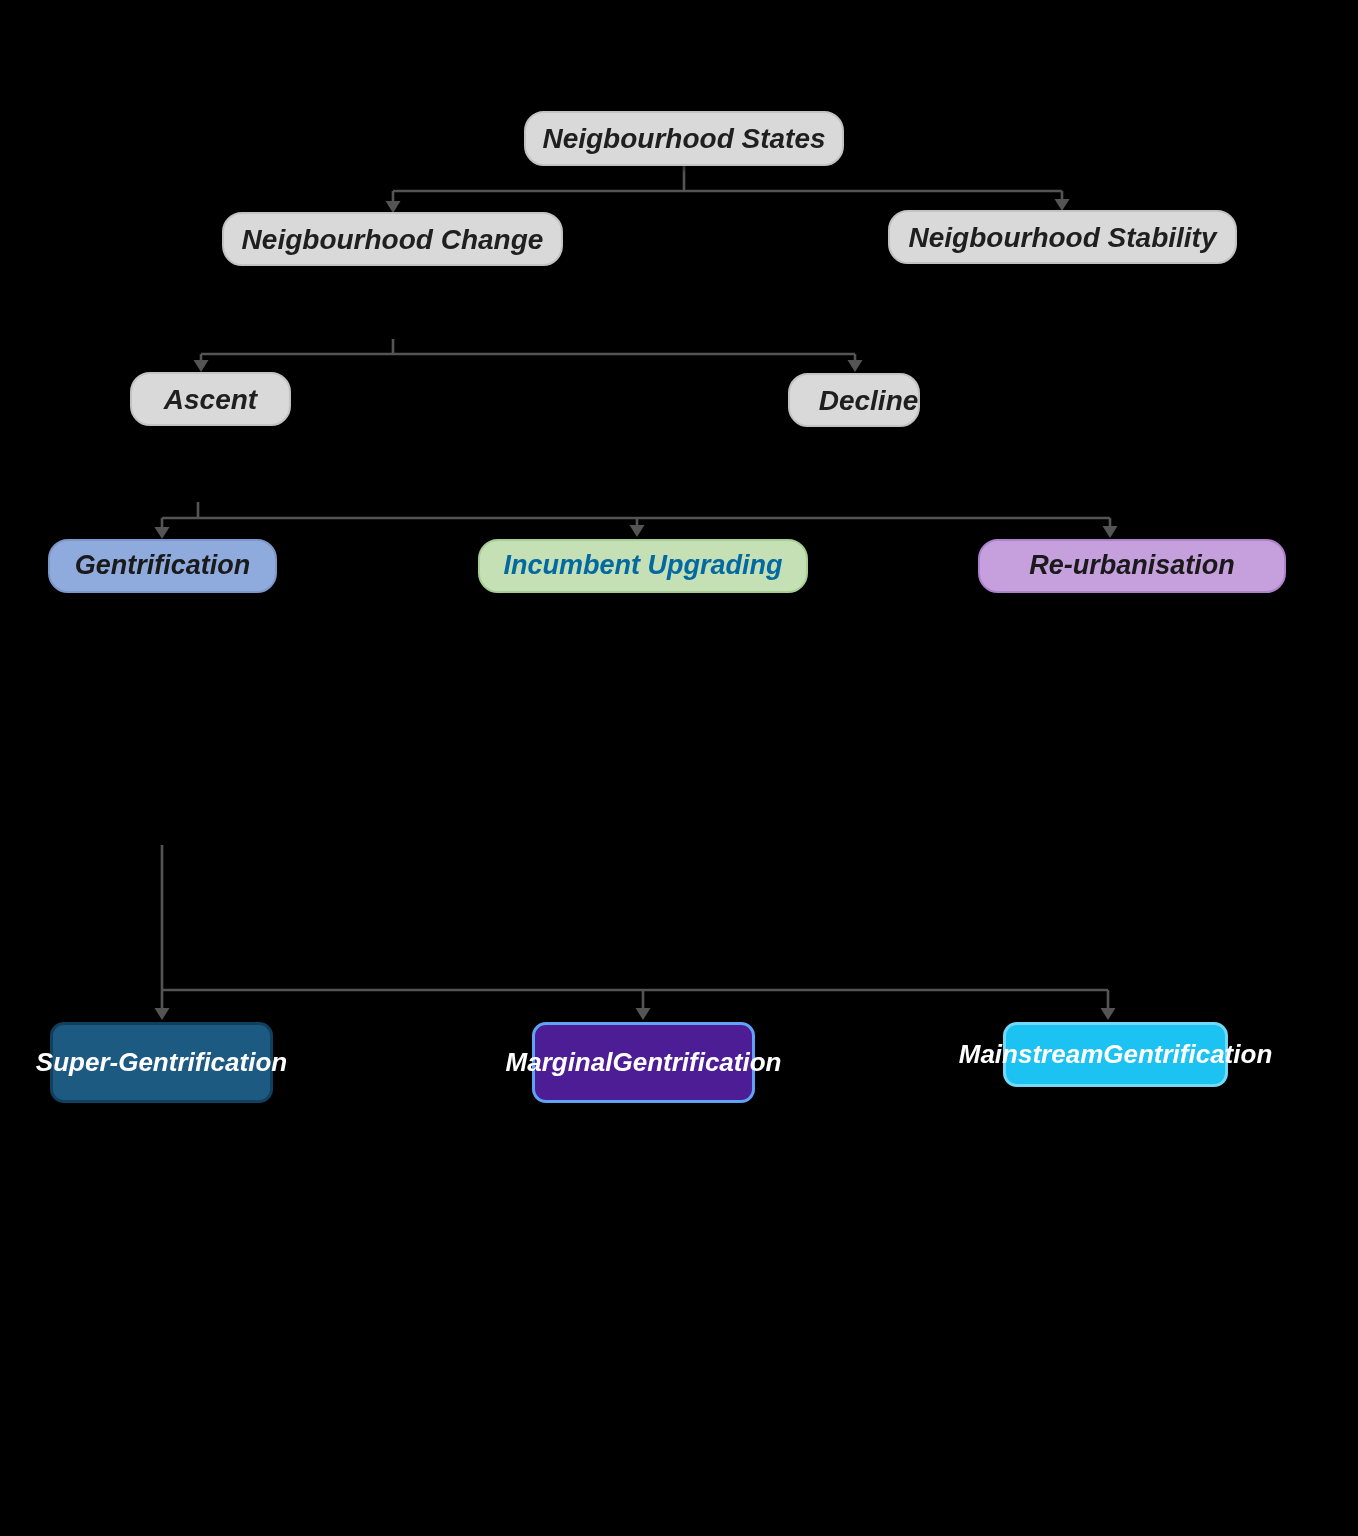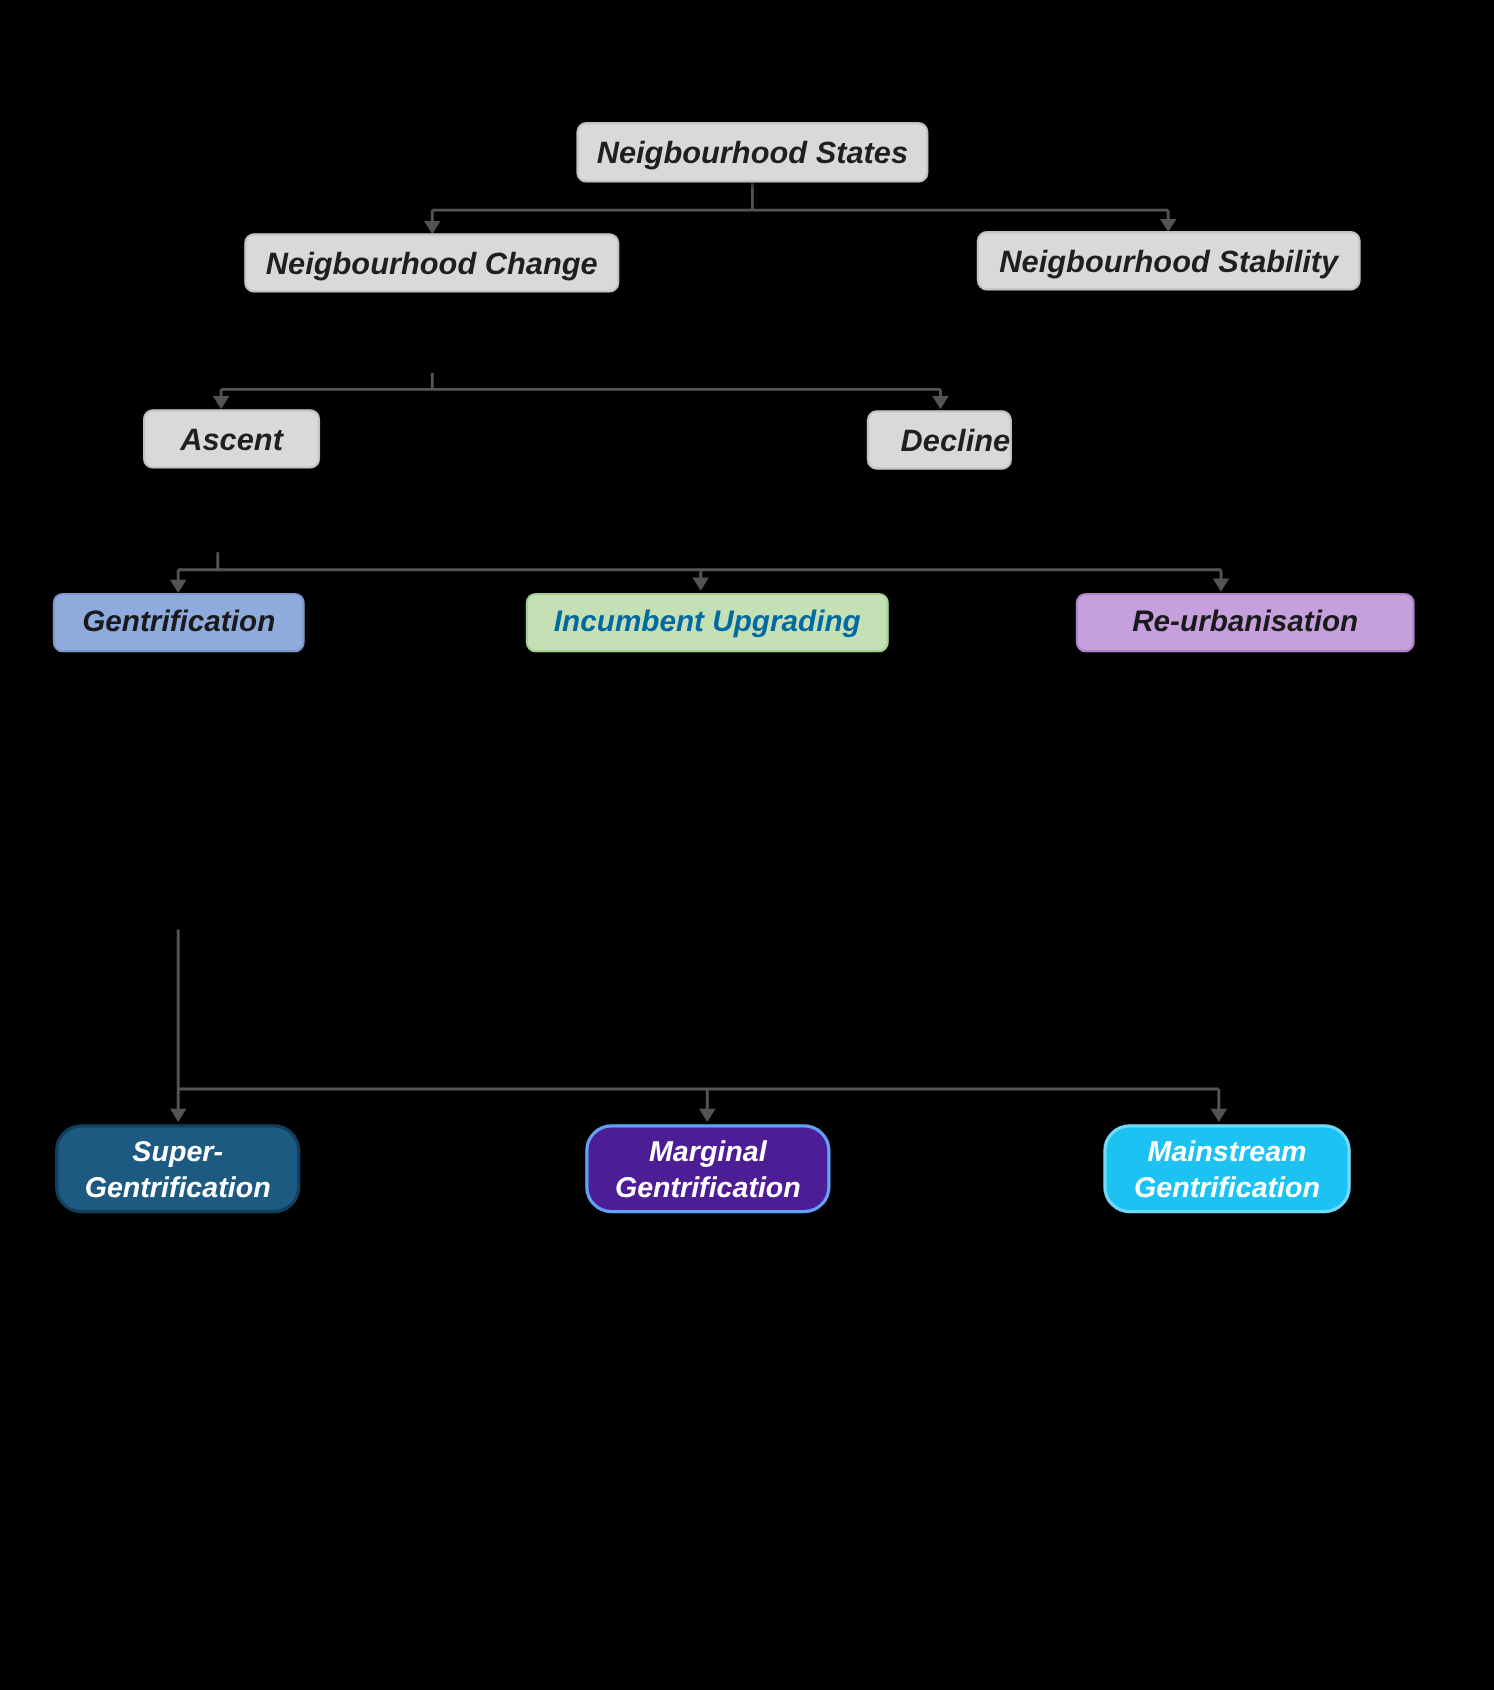--- a/index.html
+++ b/index.html
@@ -30,21 +30,21 @@
     stroke: none;
   }
   .node {
     position: absolute;
     display: flex;
     align-items: center;
     justify-content: center;
     text-align: center;
     font-style: italic;
     font-weight: 600;
-    border-radius: 9px;
+    border-radius: 20px;
     box-sizing: border-box;
     box-shadow: 0 3px 5px rgba(0,0,0,0.55);
     line-height: 1.25;
   }
   .node.gray {
     background: #d9d9d9;
     border: 2px solid #c2c2c2;
     color: #1f1f1f;
   }
   .n-states        { left: 524px; top: 111px; width: 320px; height: 55px; font-size: 28px; }
@@ -57,31 +57,31 @@
     background: #8faadc; border: 2px solid #7e97c9; color: #1a1a1a;
   }
   .n-incumbent {
     left: 478px; top: 539px; width: 330px; height: 54px; font-size: 27px;
     background: #c5e0b4; border: 2px solid #a8cf93; color: #0369a1;
   }
   .n-reurbanisation {
     left: 978px; top: 539px; width: 308px; height: 54px; font-size: 27px;
     background: #c5a0dd; border: 2px solid #ad82cb; color: #1a1a1a;
   }
-  .node.two-line { flex-direction: column; border-radius: 24px; font-size: 26px; }
+  .node.two-line { flex-direction: row; border-radius: 14px; font-size: 26px; }
   .n-super {
     left: 50px; top: 1022px; width: 223px; height: 81px;
     background: #1d5a82; border: 3px solid #11405f; color: #ffffff;
   }
   .n-marginal {
     left: 532px; top: 1022px; width: 223px; height: 81px;
     background: #4c1d95; border: 3px solid #5fa2f6; color: #ffffff;
   }
   .n-mainstream {
-    left: 1003px; top: 1022px; width: 225px; height: 81px;
+    left: 1003px; top: 1022px; width: 225px; height: 65px;
     background: #1cc3f2; border: 3px solid #72d9f8; color: #ffffff;
   }
   .node span { display: block; }
 </style>
 </head>
 <body>
 
 <div class="canvas">
 
   <svg class="connector-layer" viewBox="0 0 1358 1536" xmlns="http://www.w3.org/2000/svg">

